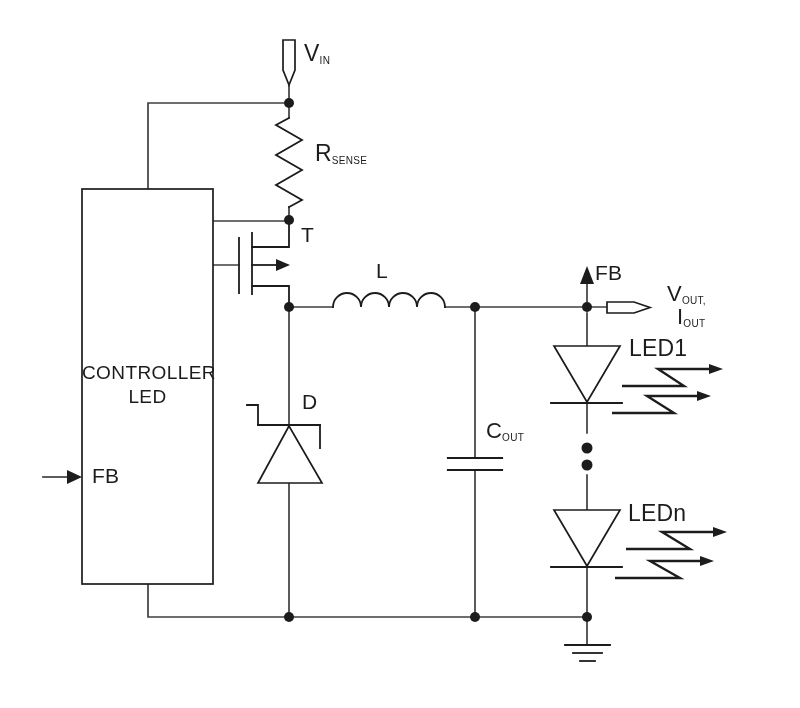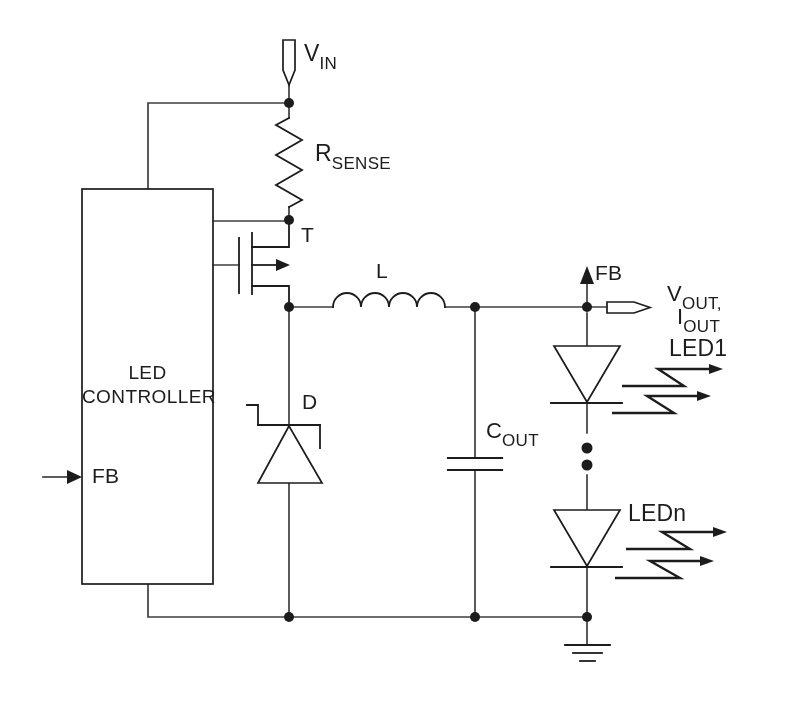--- a/index.html
+++ b/index.html
@@ -16,21 +16,21 @@
   .sym{fill:#ffffff;stroke:var(--symbol);stroke-width:1.7;stroke-linejoin:miter;}
   .sl{fill:none;stroke:var(--symbol);stroke-width:1.8;stroke-linecap:square;}
   .plate{fill:none;stroke:var(--symbol);stroke-width:2.2;stroke-linecap:square;}
   .zig{fill:none;stroke:var(--symbol);stroke-width:2.4;stroke-linejoin:miter;}
   .dot{fill:var(--symbol);stroke:none;}
   .fillhead{fill:var(--symbol);stroke:none;}
   
   .lbl{position:absolute;display:flex;align-items:flex-end;white-space:nowrap;
        color:var(--text);line-height:1;letter-spacing:0.2px;}
   .lbl .main{font-size:23px;}
-  .lbl .sub{font-size:17px;position:relative;top:7px;letter-spacing:0.3px;}
+  .lbl .sub{font-size:10px;position:relative;top:1px;letter-spacing:0.3px;}
   .plain{font-size:21px;}
   .big{font-size:23px;}
   .ctrl{position:absolute;left:82px;top:361px;width:131px;text-align:center;
         font-size:19px;line-height:24px;letter-spacing:0.4px;}
 </style>
 </head>
 <body>
 
 <div class="stage">
 
@@ -178,24 +178,24 @@
   <div class="lbl" style="left:677px;top:306px;">
     <span class="main" style="font-size:22px;">I</span>
       <span class="sub">OUT</span>
   </div>
 
   <div class="lbl" style="left:486px;top:420px;">
     <span class="main" style="font-size:22px;">C</span>
       <span class="sub">OUT</span>
   </div>
 
-  <div class="lbl big" style="left:629px;top:337px;margin-left:40px;">LED1</div>
+  <div class="lbl big" style="left:629px;top:337px;">LED1</div>
 
   <div class="lbl big" style="left:628px;top:502px;text-align:center;">LEDn</div>
 
   <div class="ctrl">
+    <div>CONTROLLER</div>
     <div>LED</div>
-    <div>CONTROLLER</div>
   </div>
 
   <div class="lbl plain" style="left:92px;top:465px;">FB</div>
 
 </div>
 
 </body></html>

